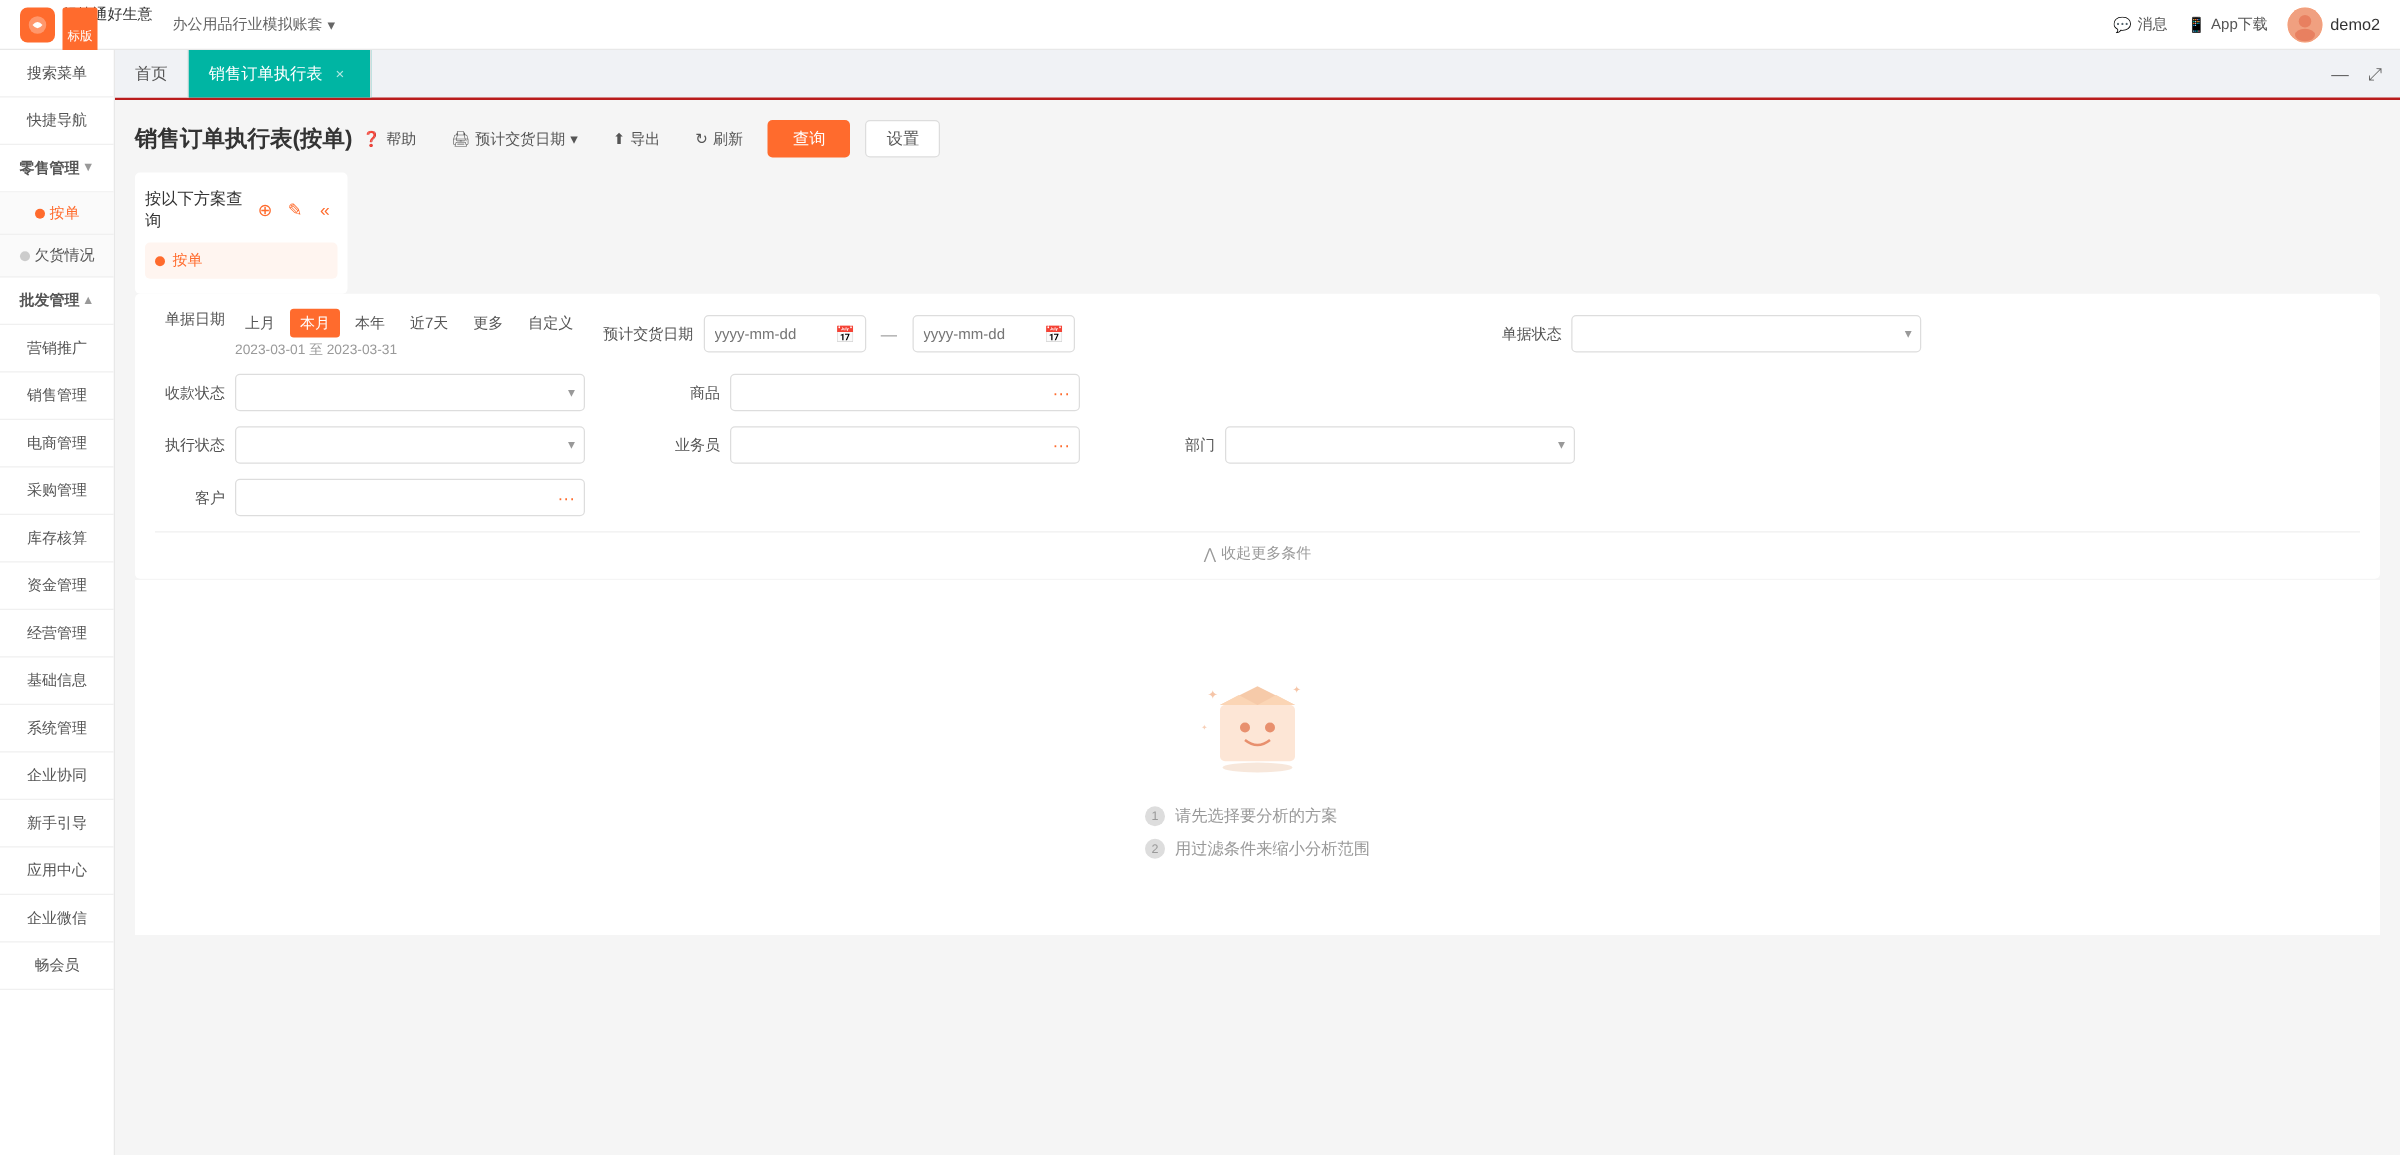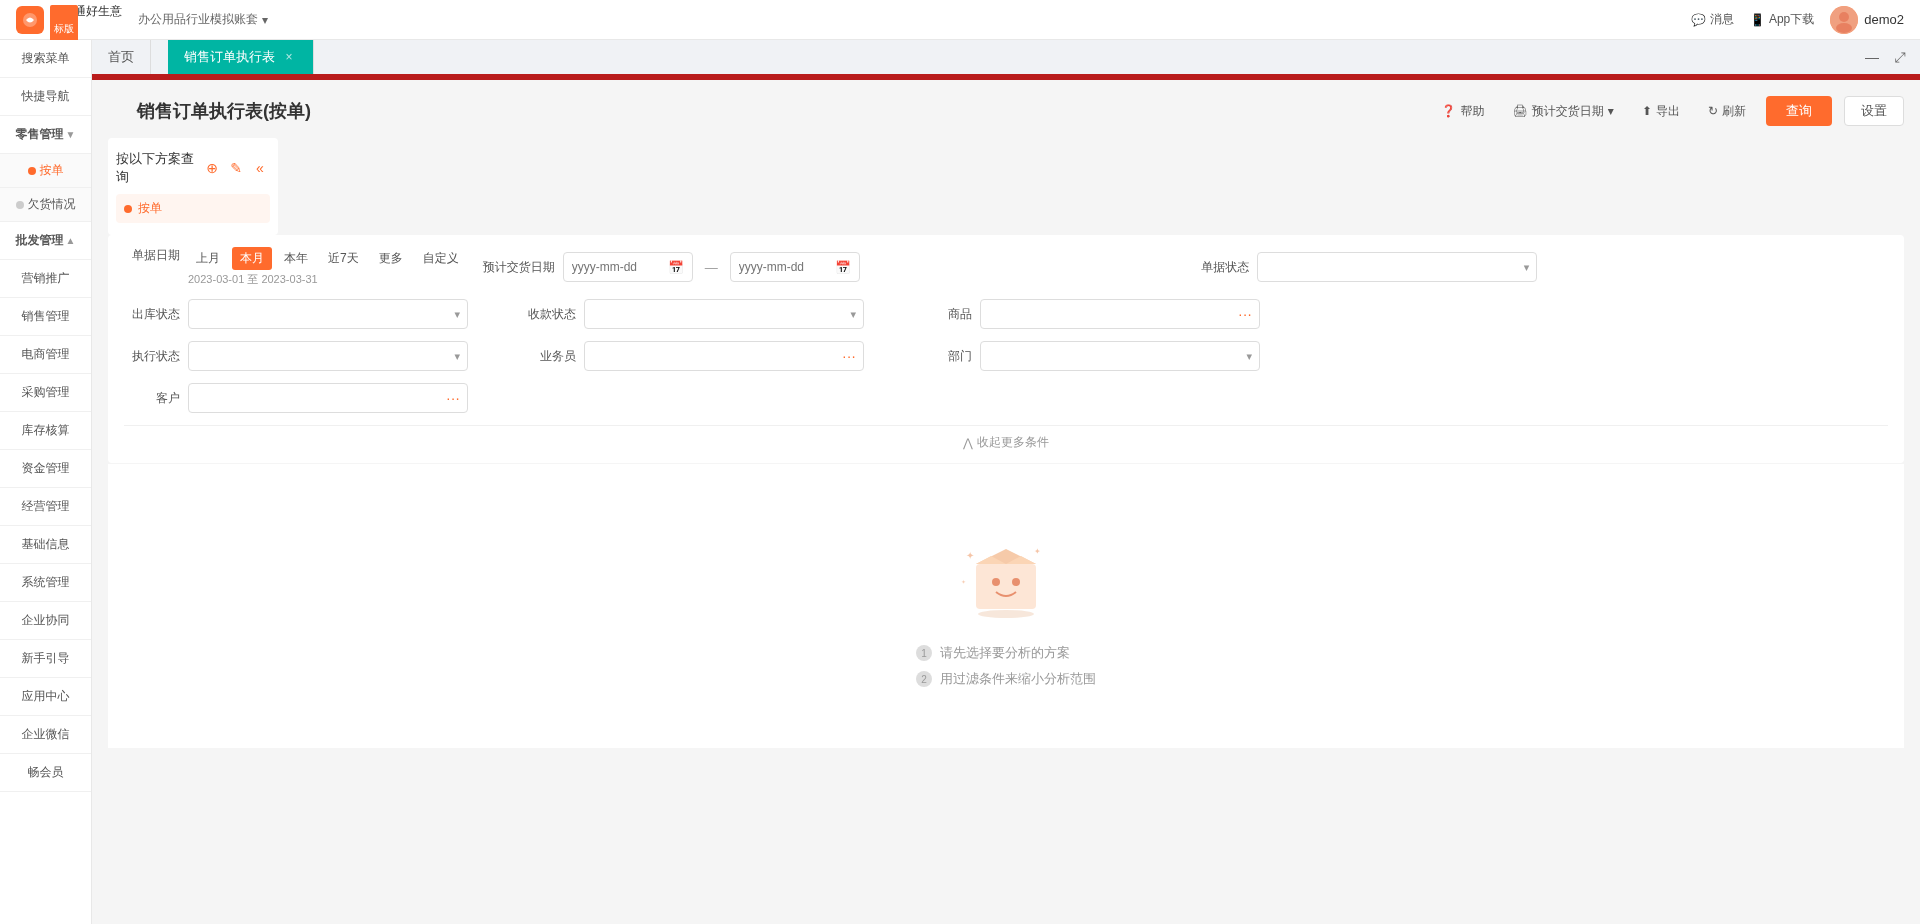--- a/index.html
+++ b/index.html
@@ -160,23 +160,22 @@
       flex-direction: column;
       overflow: hidden;
     }
 
     
     .tab-bar {
       height: 40px;
       background: #f0f2f5;
       display: flex;
       align-items: stretch;
-      border-bottom: 6px solid #b91c1c;
+      border-bottom: 2px solid #b91c1c;
       flex-shrink: 0;
-      gap: 17px;
     }
     .tab-home {
       padding: 0 16px;
       display: flex;
       align-items: center;
       background: #f0f2f5;
       color: #555;
       cursor: pointer;
       font-size: 13px;
       border-right: 1px solid #ddd;
@@ -234,23 +233,21 @@
       background: #f5f5f5;
     }
     .page-inner {
       padding: 16px;
     }
 
     
     .page-header {
       display: flex;
       align-items: center;
-      justify-content: space-between;
       margin-bottom: 12px;
-      margin-left: 29px;
     }
     .page-title {
       font-size: 18px;
       font-weight: 600;
       color: #333;
     }
     .page-actions {
       display: flex;
       align-items: center;
       gap: 12px;
@@ -712,28 +709,20 @@
                     <div class="filter-select-wrap" style="flex:1;">
                       <select class="filter-select">
                         <option value=""></option>
                       </select>
                     </div>
                   </div>
                 </div>
 
                 <div class="filter-row">
                   <div style="display:flex;align-items:center;gap:8px;flex:1;max-width:380px;">
-                    <span class="filter-label">出库状态</span>
-                    <div class="filter-select-wrap" style="flex:1;">
-                      <select class="filter-select">
-                        <option value=""></option>
-                      </select>
-                    </div>
-                  </div>
-                  <div style="display:flex;align-items:center;gap:8px;flex:1;max-width:380px;">
                     <span class="filter-label">收款状态</span>
                     <div class="filter-select-wrap" style="flex:1;">
                       <select class="filter-select">
                         <option value=""></option>
                       </select>
                     </div>
                   </div>
                   <div style="display:flex;align-items:center;gap:8px;flex:1;">
                     <span class="filter-label">商品</span>
                     <div class="filter-input-wrap" style="flex:1;position:relative;">

